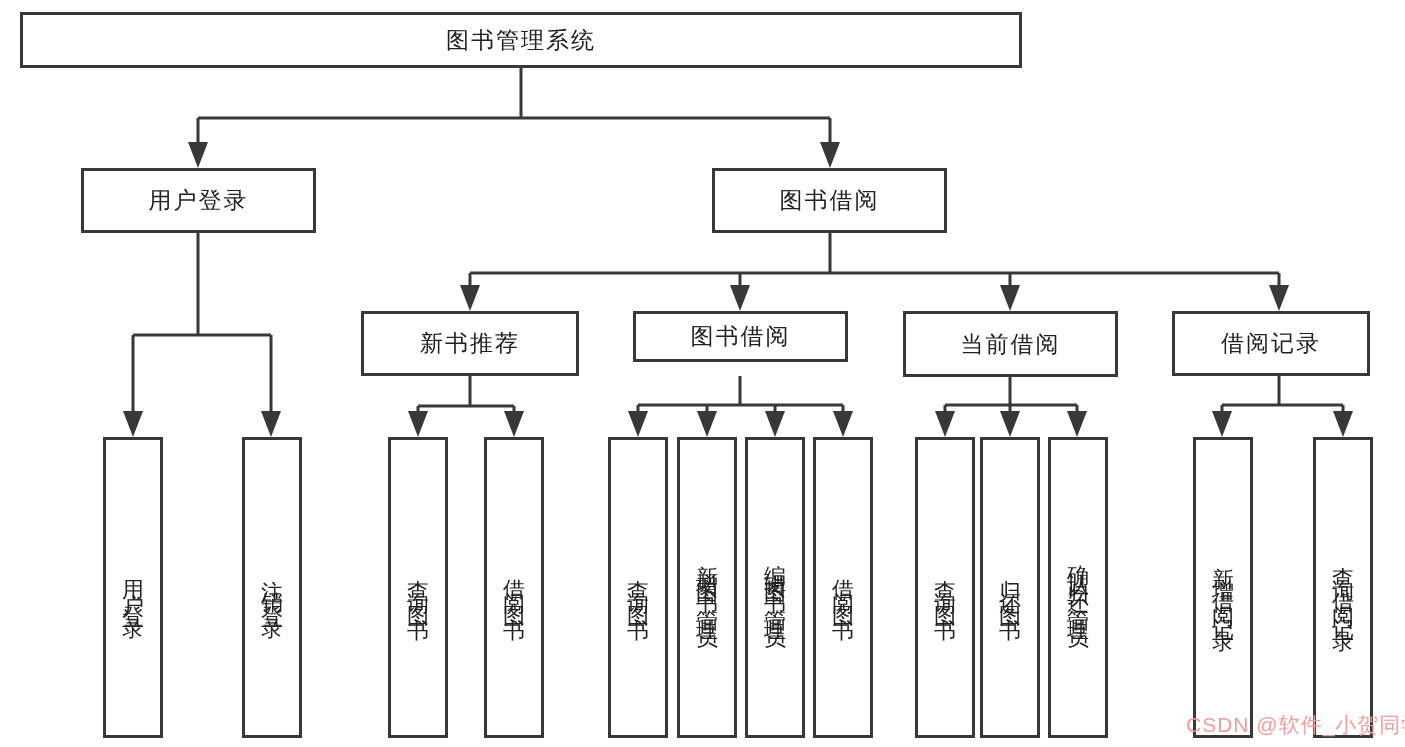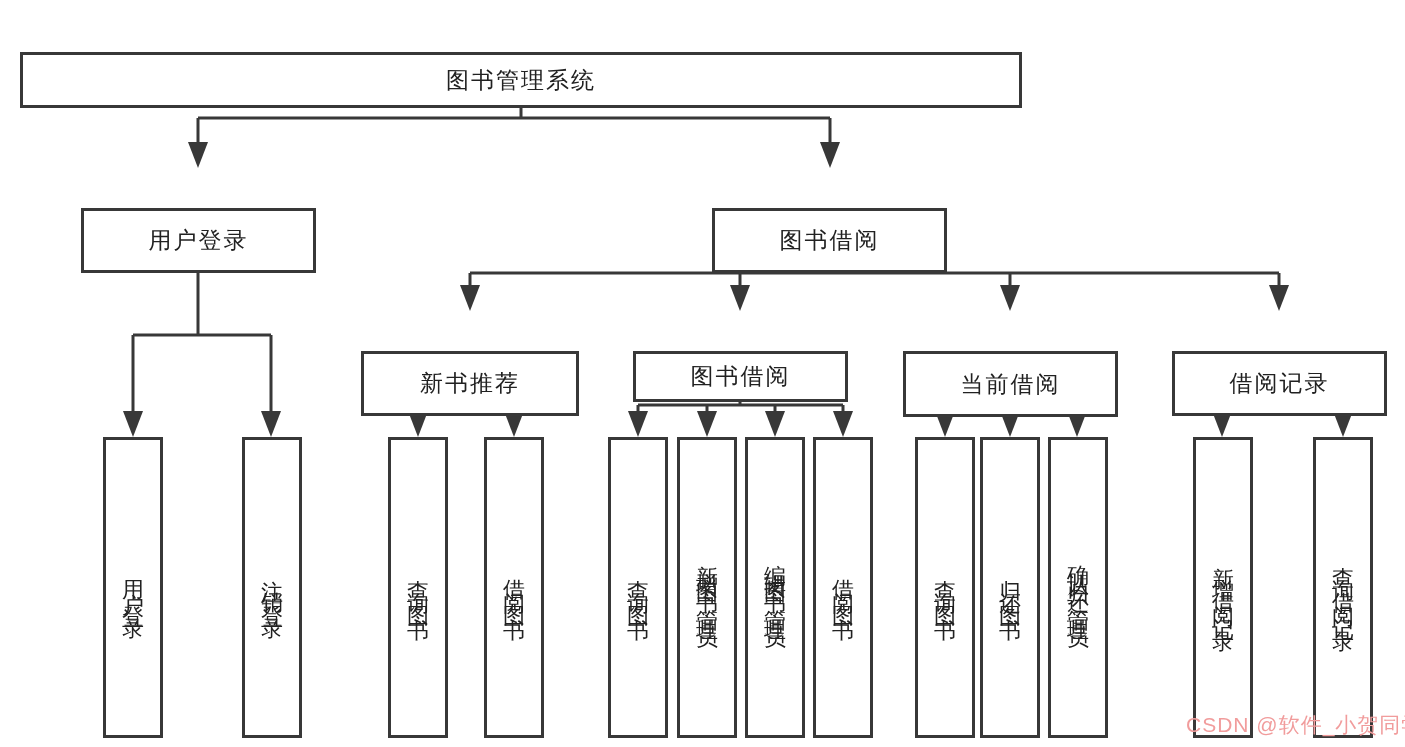--- a/index.html
+++ b/index.html
@@ -6,37 +6,37 @@
   #stage{
     position:relative;width:1405px;height:747px;background:#ffffff;
     font-family:"Liberation Sans",sans-serif;overflow:hidden;
   }
   #connectors{position:absolute;left:0;top:0;width:1405px;height:747px;}
   #connectors path{stroke:#383838;stroke-width:3;fill:none;}
   #connectors polygon{fill:#383838;stroke:none;}
   .box{
     position:absolute;box-sizing:border-box;background:#ffffff;
     border:3px solid #383838;display:flex;align-items:center;justify-content:center;
-    font-size:23px;color:#212121;letter-spacing:2px;white-space:nowrap;margin-top:40px;
+    font-size:23px;color:#212121;letter-spacing:2px;white-space:nowrap;
   }
   .leaf{
     position:absolute;box-sizing:border-box;background:#ffffff;
     border:3px solid #383838;top:437px;width:60px;height:301px;
     display:flex;align-items:center;justify-content:center;
     writing-mode:vertical-rl;line-height:1;
     font-size:22px;color:#212121;letter-spacing:13px;
   }
   .leaf.long{letter-spacing:9px;}
   #node-root{left:20px;top:12px;width:1002px;height:56px;}
   #node-user-login{left:81px;top:168px;width:235px;height:65px;}
   #node-book-mgmt{left:712px;top:168px;width:235px;height:65px;}
   #node-new-book{left:361px;top:311px;width:218px;height:65px;}
   #node-book-borrow{left:633px;top:311px;width:215px;height:51px;}
   #node-current-borrow{left:903px;top:311px;width:215px;height:66px;}
-  #node-borrow-record{left:1172px;top:311px;width:215px;height:65px;}
+  #node-borrow-record{left:1172px;top:311px;width:198px;height:65px;}
   #leaf-user-login{left:103px;}
   #leaf-logout{left:242px;}
   #leaf-nb-query{left:388px;}
   #leaf-nb-borrow{left:484px;}
   #leaf-bb-query{left:608px;}
   #leaf-bb-add{left:677px;}
   #leaf-bb-edit{left:745px;}
   #leaf-bb-borrow{left:813px;}
   #leaf-cb-query{left:915px;}
   #leaf-cb-return{left:980px;}

